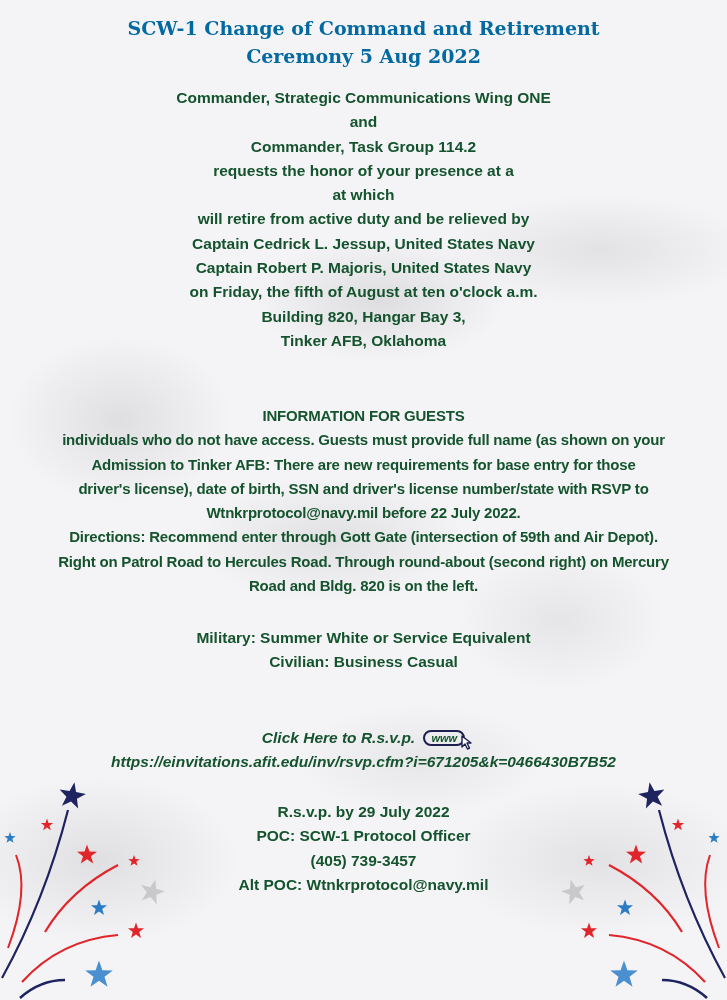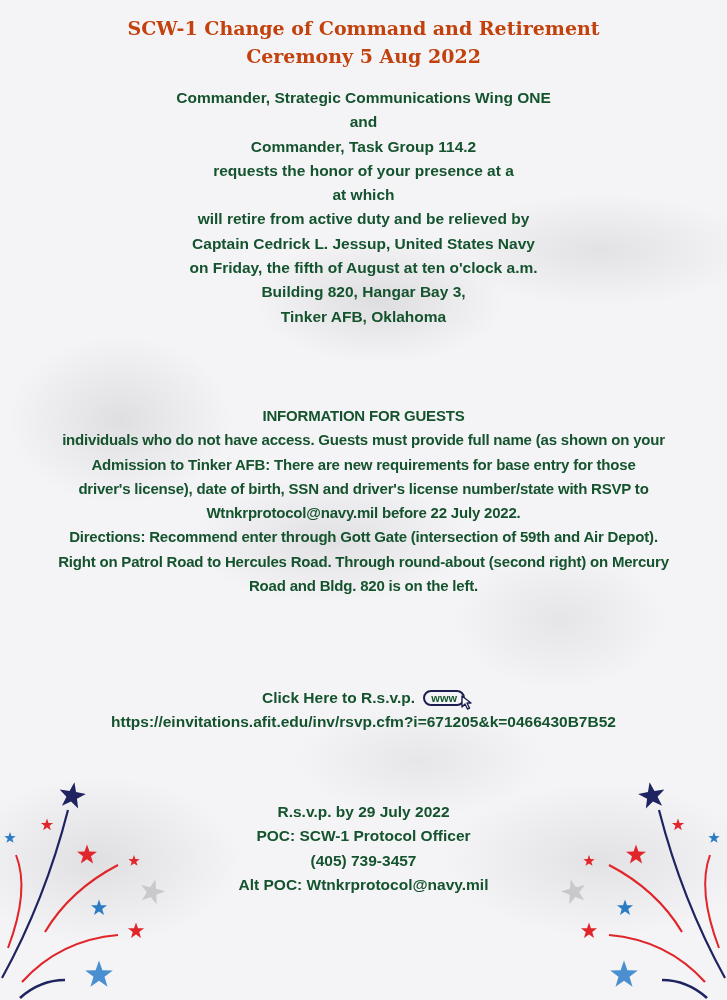--- a/index.html
+++ b/index.html
@@ -12,21 +12,21 @@
       radial-gradient(ellipse 200px 90px at 330px 540px, rgba(180,180,185,0.30), transparent 70%),
       radial-gradient(ellipse 150px 100px at 560px 620px, rgba(185,185,190,0.25), transparent 70%),
       radial-gradient(ellipse 200px 120px at 100px 860px, rgba(185,185,190,0.35), transparent 70%),
       radial-gradient(ellipse 220px 110px at 600px 860px, rgba(185,185,190,0.30), transparent 70%),
       radial-gradient(ellipse 180px 80px at 420px 760px, rgba(190,190,195,0.25), transparent 70%),
       #f4f4f6;
   }
   .page { position: absolute; inset: 0; text-align: center; color: #1c1f4f; }
   .title {
     font-family: "DejaVu Serif", "Liberation Serif", serif;
-    font-weight: bold; color: #c2410c; font-size: 19px; line-height: 28px;
+    font-weight: bold; color: #0369a1; font-size: 19px; line-height: 28px;
     position: absolute; top: 14px; left: 0; right: 0;
   }
   .body-text {
     font-family: "Liberation Sans", "DejaVu Sans", sans-serif;
     font-weight: bold; font-size: 15.5px; line-height: 24.3px; color: #14532d;
     position: absolute; left: 0; right: 0;
   }
   .line { display: block; white-space: nowrap; }
   .narrow { font-size: 15px; letter-spacing: -0.2px; text-align: center; }
   .www {
@@ -51,40 +51,45 @@
   </div>
 
   <div class="body-text" style="top:86px;">
     <span class="line">Commander, Strategic Communications Wing ONE</span>
     <span class="line">and</span>
     <span class="line">Commander, Task Group 114.2</span>
     <span class="line">requests the honor of your presence at a</span>
     <span class="line">at which</span>
     <span class="line">will retire from active duty and be relieved by</span>
     <span class="line">Captain Cedrick L. Jessup, United States Navy</span>
+    <span class="line">Captain Robert P. Majoris, United States Navy</span>
     <span class="line">on Friday, the fifth of August at ten o'clock a.m.</span>
     <span class="line">Building 820, Hangar Bay 3,</span>
     <span class="line">Tinker AFB, Oklahoma</span>
   </div>
 
   <div class="body-text narrow" style="top:404px;">
     <span class="line">INFORMATION FOR GUESTS</span>
     <span class="line">individuals who do not have access. Guests must provide full name (as shown on your</span>
     <span class="line">Admission to Tinker AFB: There are new requirements for base entry for those</span>
     <span class="line">driver's license), date of birth, SSN and driver's license number/state with RSVP to</span>
     <span class="line">
       <a class="link">Wtnkrprotocol@navy.mil</a><span> before 22 July 2022.</span>
     </span>
     <span class="line">Directions: Recommend enter through Gott Gate (intersection of 59th and Air Depot).</span>
     <span class="line">Right on Patrol Road to Hercules Road. Through round-about (second right) on Mercury</span>
     <span class="line">Road and Bldg. 820 is on the left.</span>
   </div>
 
+  <div class="body-text" style="top:626px;">
+    <span class="line">Military: Summer White or Service Equivalent</span>
+    <span class="line">Civilian: Business Casual</span>
+  </div>
 
-  <div class="body-text" style="top:686px;">
+  <div class="body-text" style="top:726px;font-style:italic;">
     <span class="line">
       <a class="link">Click Here to R.s.v.p.</a>
       <span class="www">
         <span>www</span>
         <svg class="cursor" viewBox="0 0 14 16">
           <path d="M1 1 L1 12 L4 9 L6.5 14 L8.5 13 L6 8 L10 8 Z" fill="#fff" stroke="#1c1f4f" stroke-width="1.4" stroke-linejoin="round"></path>
         </svg>
       </span>
     </span>
     <span class="line">

